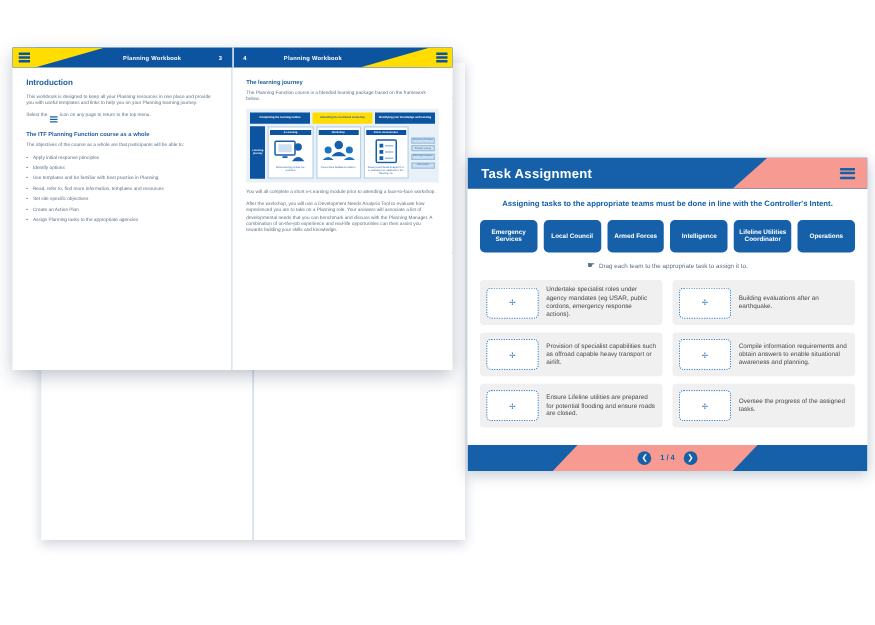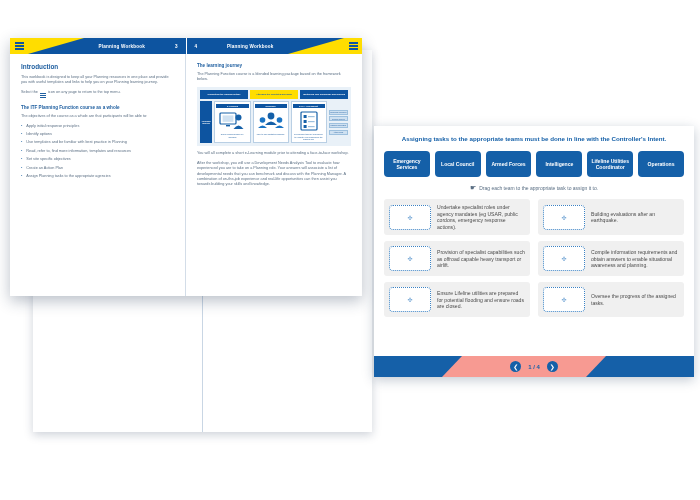--- a/index.html
+++ b/index.html
@@ -537,20 +537,29 @@
         <div class="p">You will all complete a short e-Learning module prior to attending a face-to-face workshop.</div>
         <div class="p">After the workshop, you will use a Development Needs Analysis Tool to evaluate how experienced you are to take on a Planning role. Your answers will associate a list of developmental needs that you can benchmark and discuss with the Planning Manager. A combination of on-the-job experience and real-life opportunities can then assist you towards building your skills and knowledge.</div>
       </div>
 
     </div>
   </div>
 </div>
 
 <div id="task-app">
 
+  <div class="ta-header">
+    <span class="title">Task Assignment</span>
+    <div class="salmon"></div>
+    <div class="ta-burger">
+        <i></i>
+        <i></i>
+        <i></i>
+      </div>
+  </div>
 
   <div class="ta-body">
 
     <div class="ta-instruction">Assigning tasks to the appropriate teams must be done in line with the Controller's Intent.</div>
 
     <div class="team-row">
       <button class="team-btn">Emergency Services</button>
       <button class="team-btn">Local Council</button>
       <button class="team-btn">Armed Forces</button>
       <button class="team-btn">Intelligence</button>

